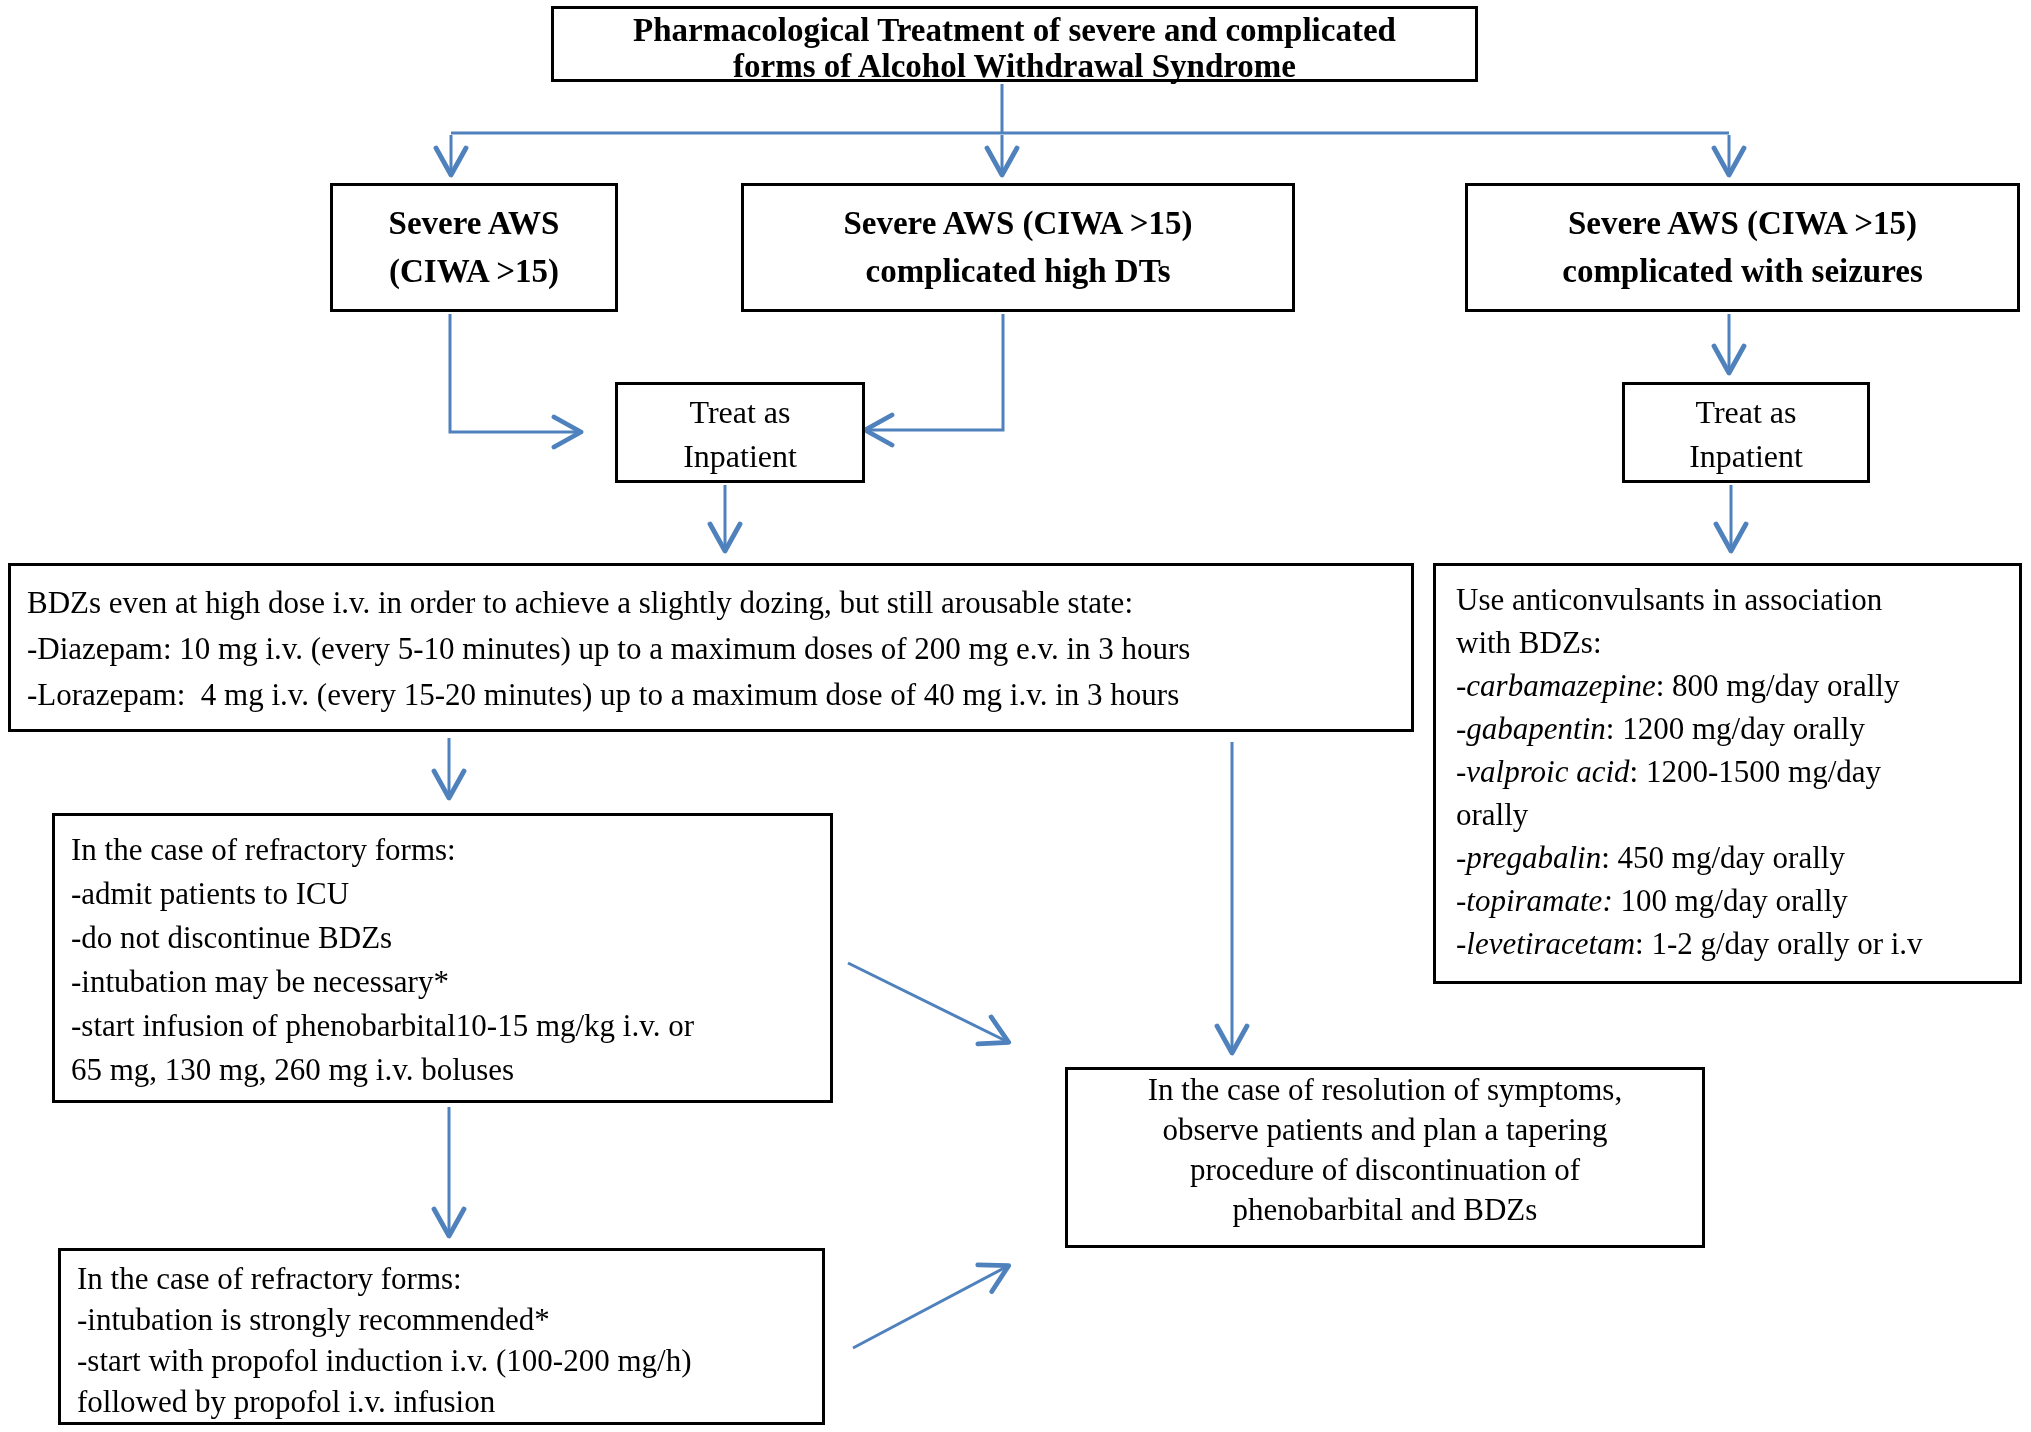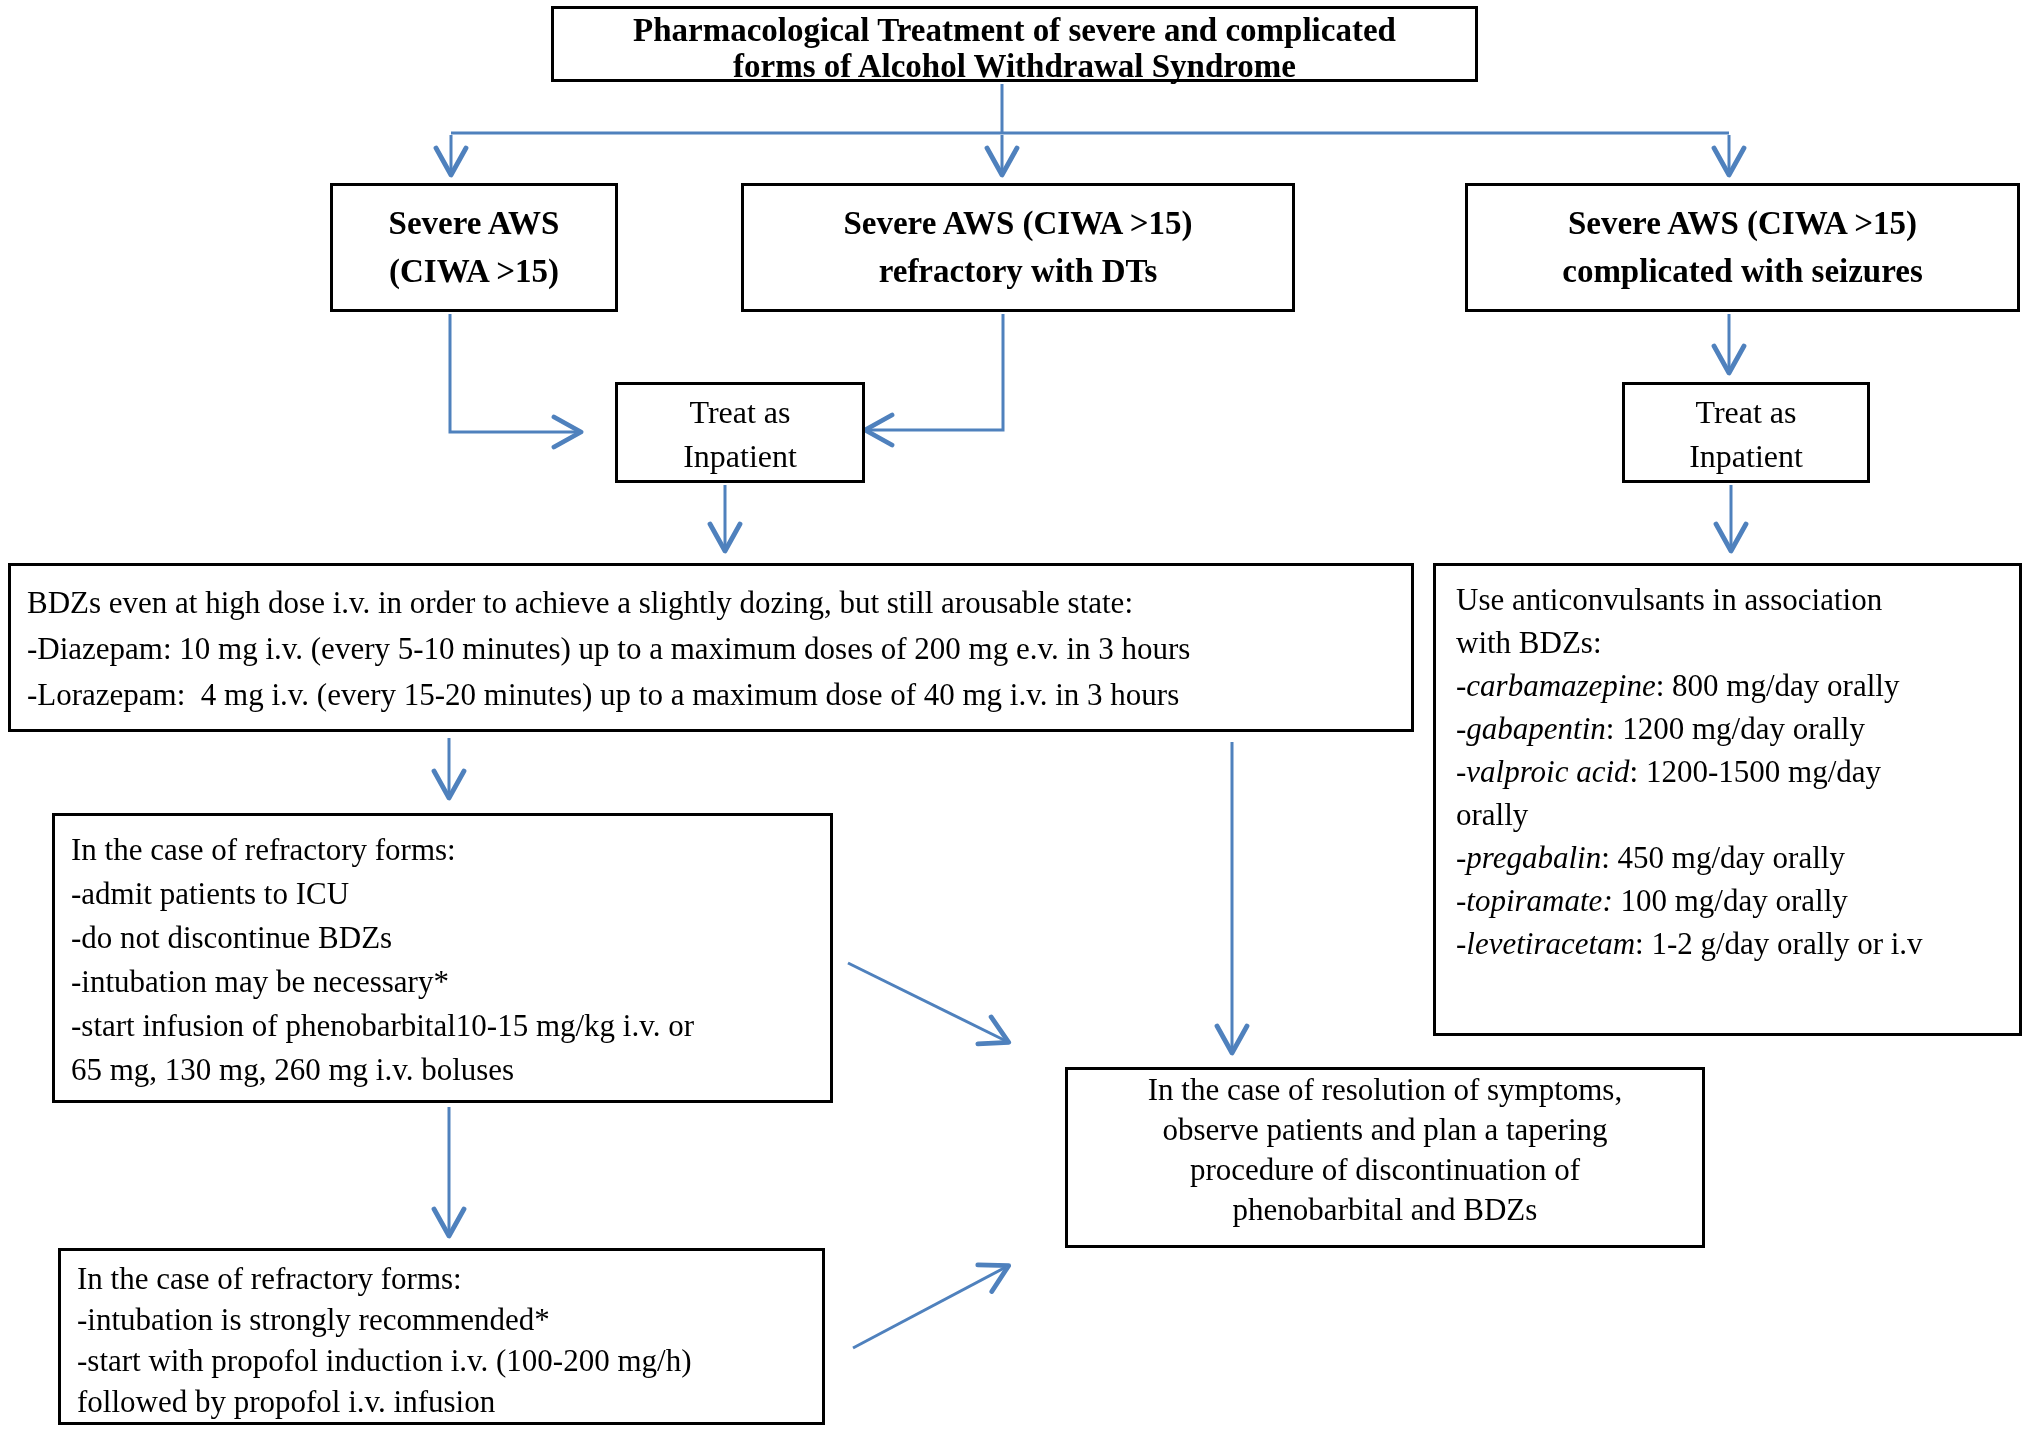--- a/index.html
+++ b/index.html
@@ -28,21 +28,21 @@
   
   .t-treat-l{left:600px;top:382px;width:250px;height:101px;padding-top:5px;}
   .t-treat-r{left:1607px;top:382px;width:248px;height:101px;padding-top:5px;}
   .t-treat-l .ln,.t-treat-r .ln{font-size:32px;line-height:44px;}
 
   
   .t-bdz{left:8px;top:563px;width:1406px;height:169px;padding:14px 4px 0 16px;}
   .t-bdz .ln{line-height:46px;}
 
   
-  .t-anti{left:1433px;top:563px;width:589px;height:473px;padding:12px 4px 0 20px;}
+  .t-anti{left:1433px;top:563px;width:589px;height:421px;padding:12px 4px 0 20px;}
   .t-anti .ln{line-height:43px;}
   .drug-name{font-style:italic;}
 
   
   .t-ref1{left:52px;top:813px;width:781px;height:290px;padding:12px 4px 0 16px;}
   .t-ref1 .ln{line-height:44px;}
 
   
   .t-res{left:1050px;top:1067px;width:640px;height:181px;}
   .t-res .ln{line-height:40px;}
@@ -86,21 +86,21 @@
     <div class="ln">forms of Alcohol Withdrawal Syndrome</div>
   </div>
 
   <div class="box center bold t-severe">
     <div class="ln">Severe AWS</div>
     <div class="ln">(CIWA &gt;15)</div>
   </div>
 
   <div class="box center bold t-dts">
     <div class="ln">Severe AWS (CIWA &gt;15)</div>
-    <div class="ln">refractory with DTs</div>
+    <div class="ln">complicated high DTs</div>
   </div>
 
   <div class="box center bold t-seizures">
     <div class="ln">Severe AWS (CIWA &gt;15)</div>
     <div class="ln">complicated with seizures</div>
   </div>
 
   <div class="box center t-treat-l">
     <div class="ln">Treat as</div>
     <div class="ln">Inpatient</div>

